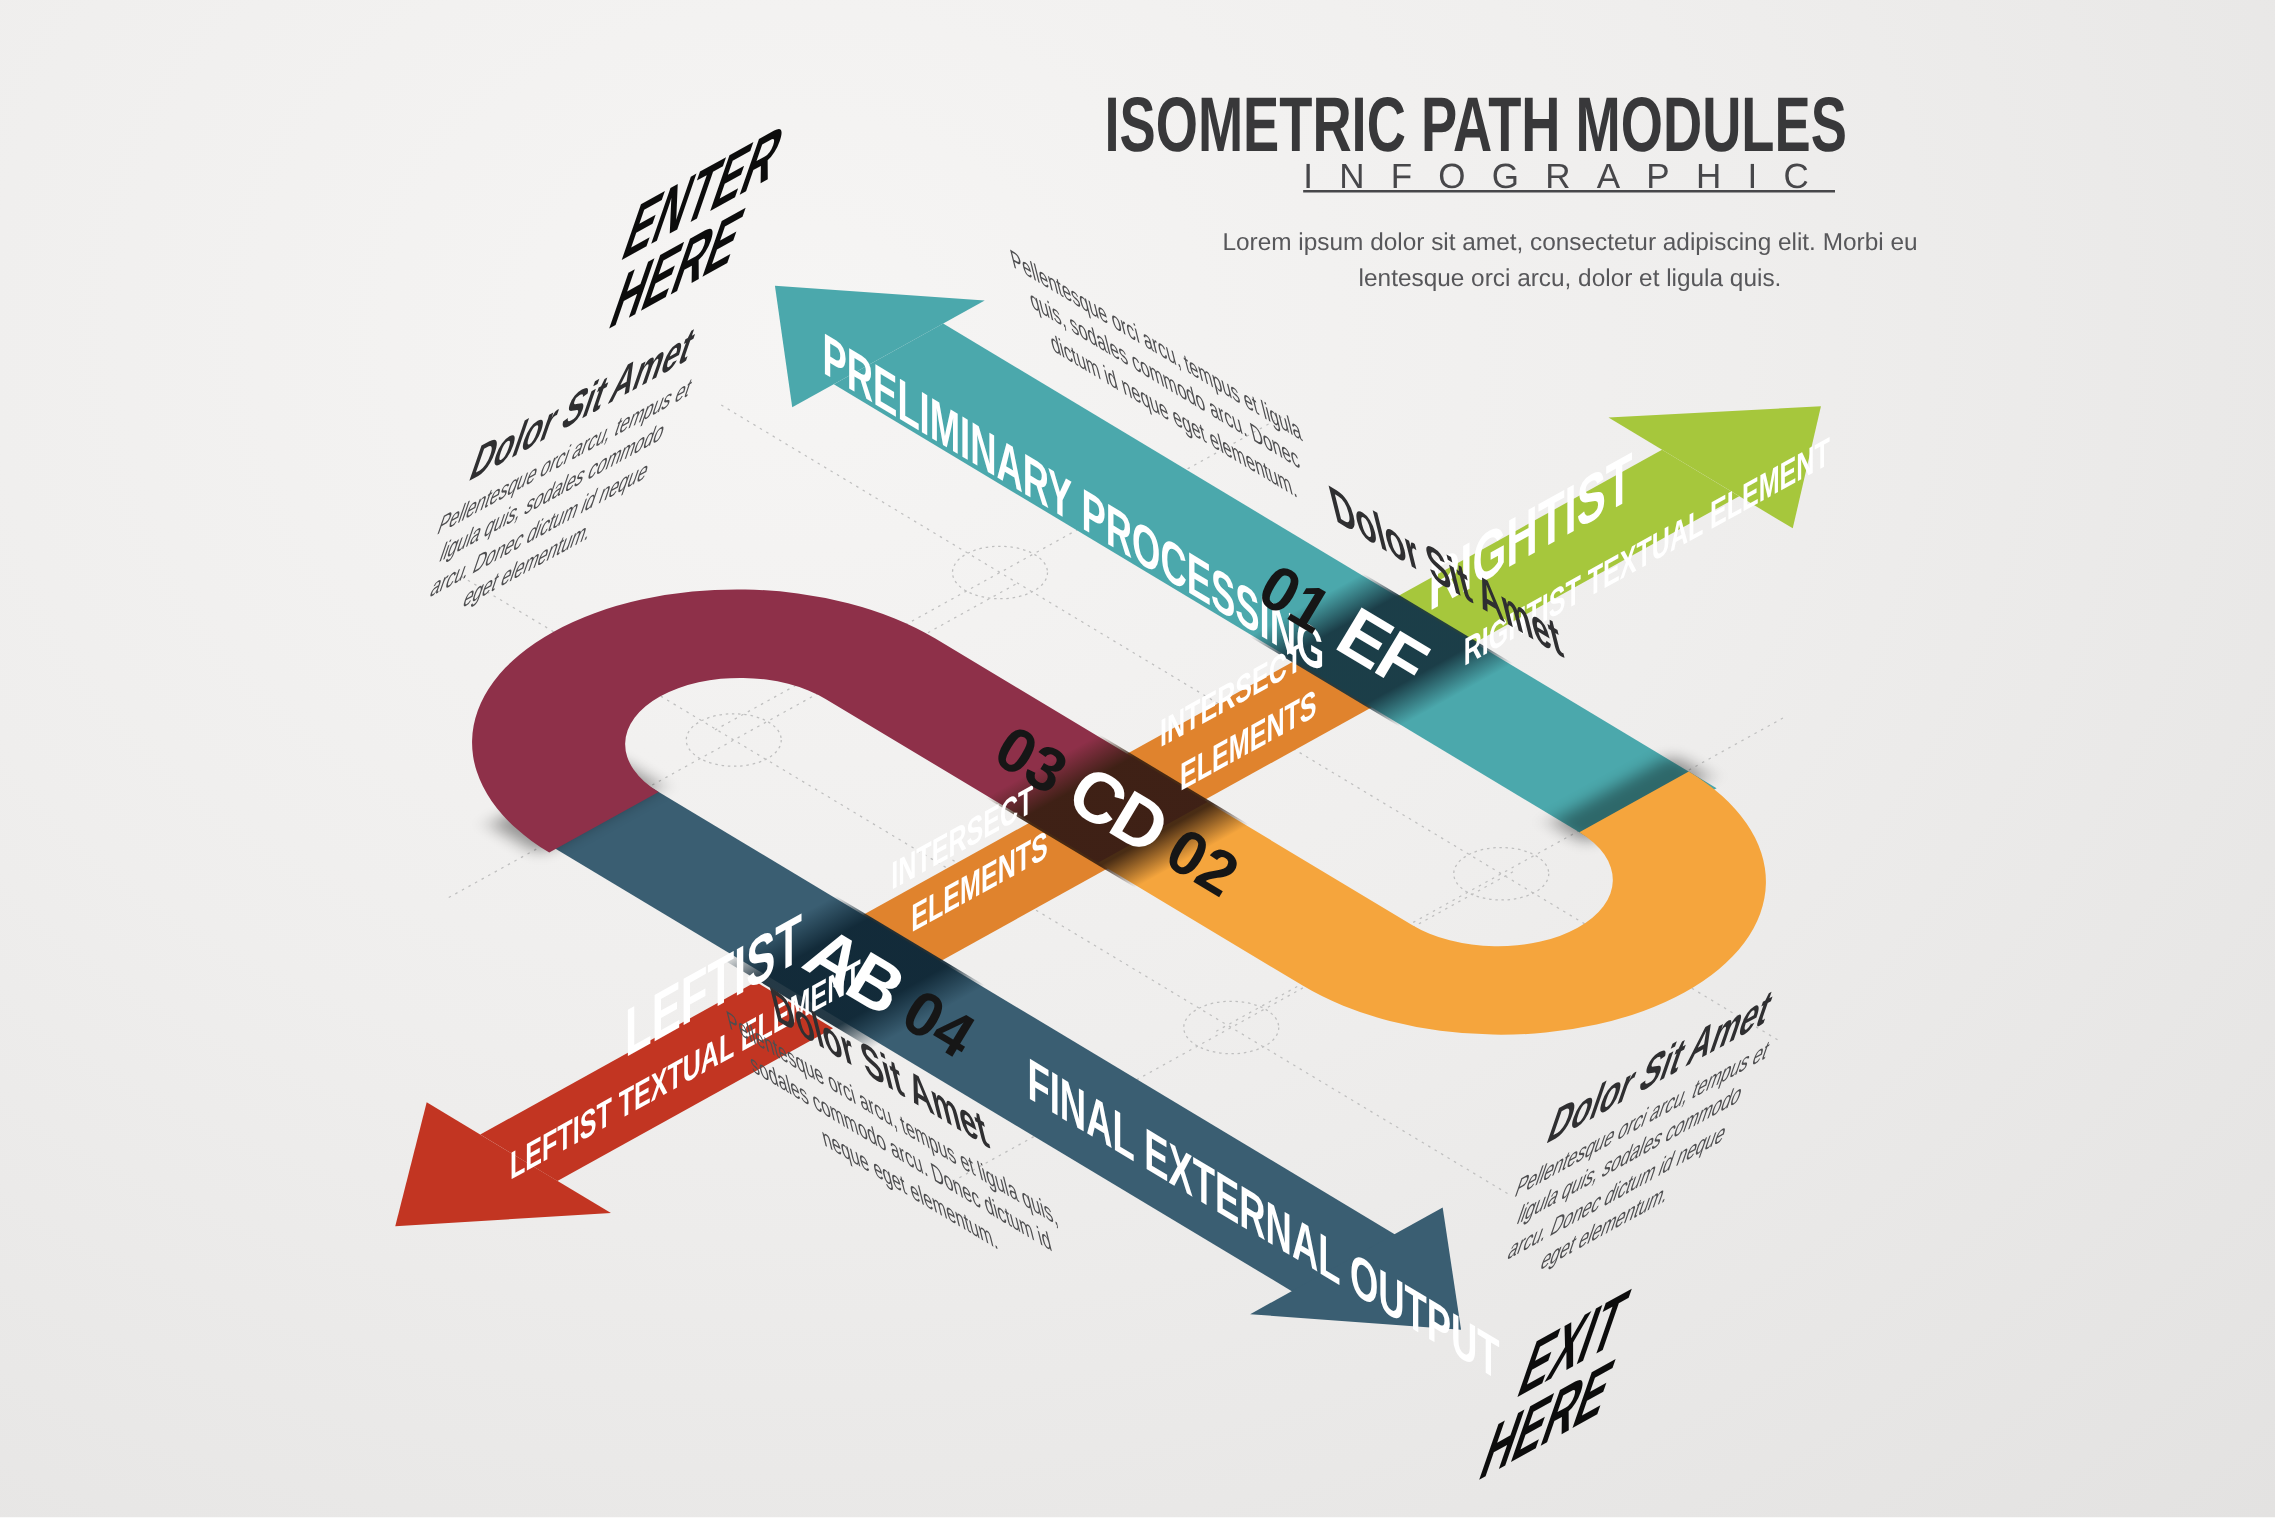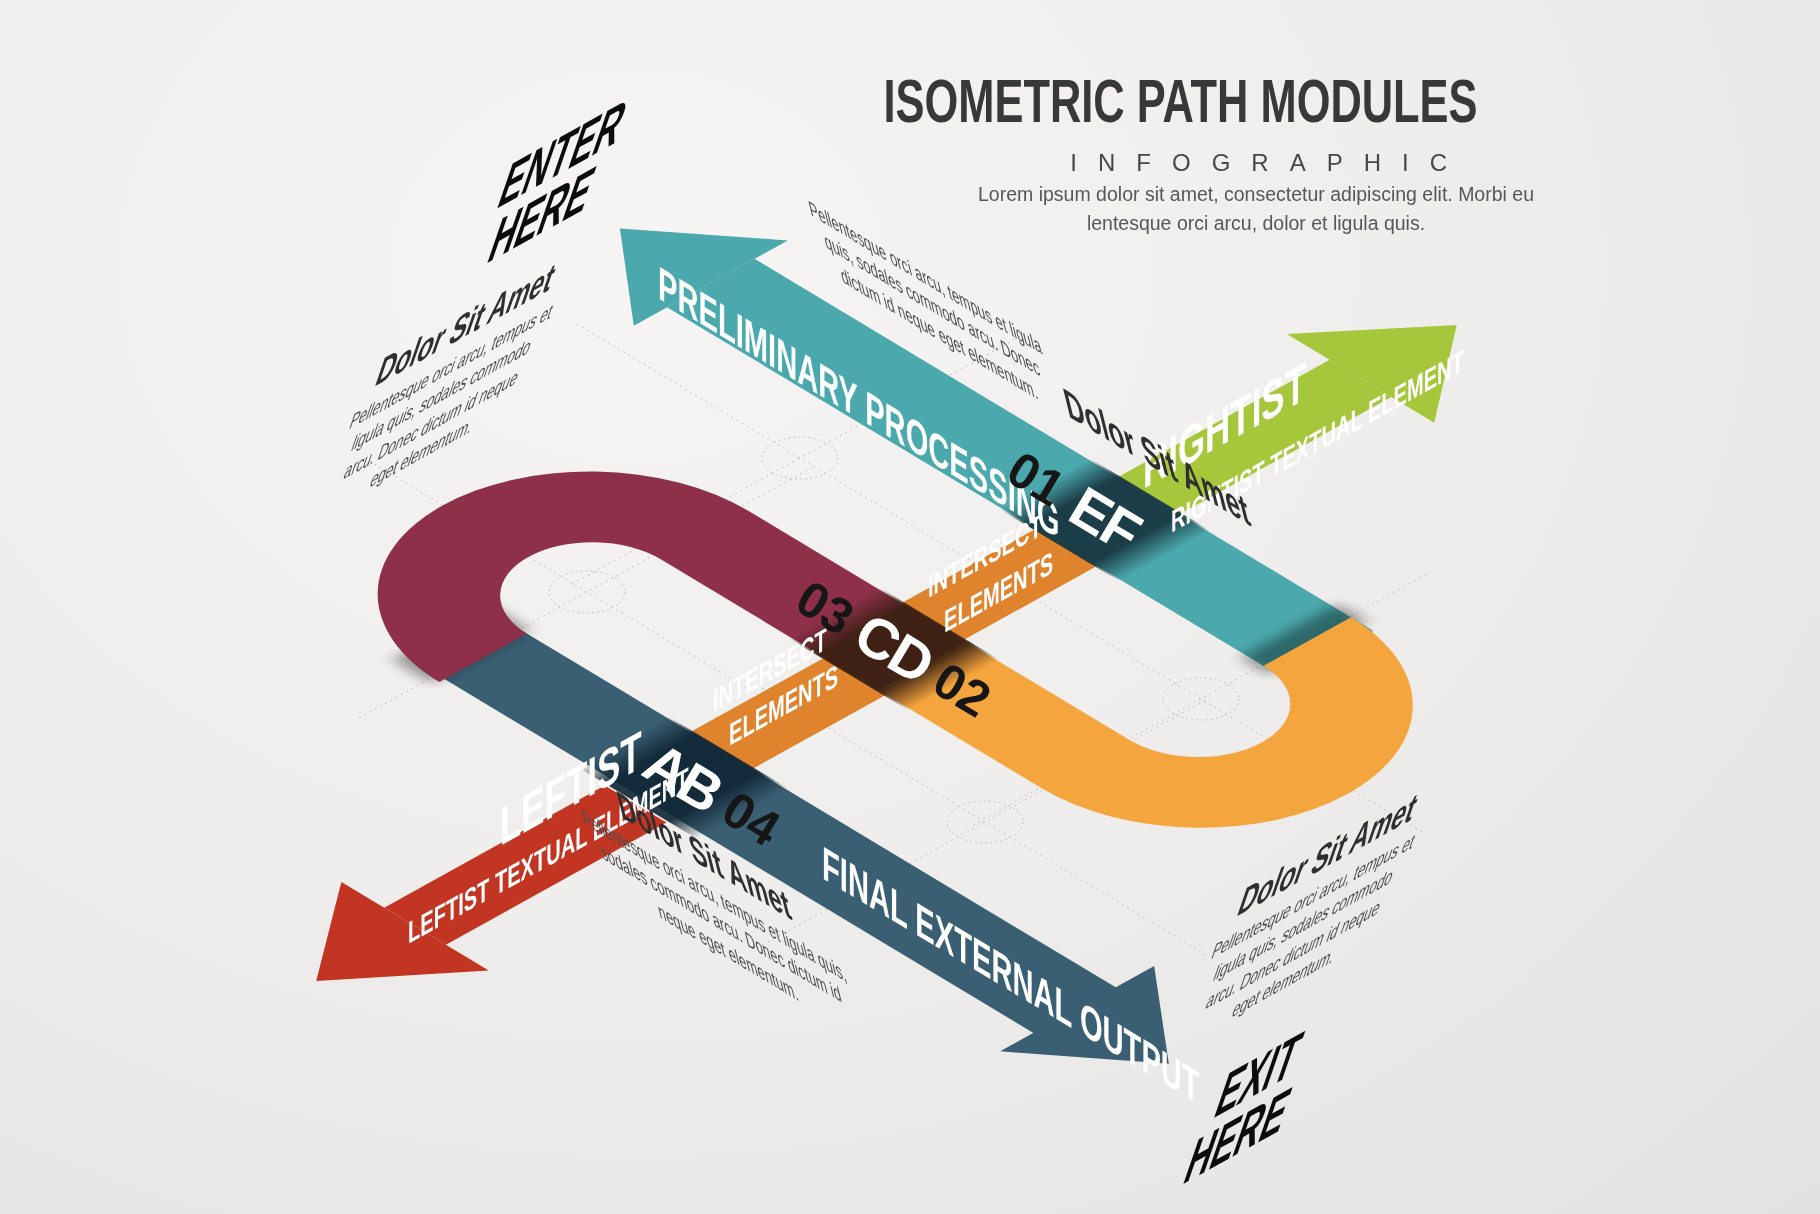--- a/index.html
+++ b/index.html
@@ -10,22 +10,22 @@
   }
   .abs{position:absolute;}
 
   
   .main-title{
     top:70px;right:343px;
     font-size:62px;font-weight:bold;color:#38383a;line-height:1;
     transform:scaleX(0.70);transform-origin:100% 50%;white-space:nowrap;letter-spacing:0;
   }
   .subtitle{
-    top:149px;right:352px;
-    font-size:24px;color:#47474a;letter-spacing:21px;white-space:nowrap;
+    top:125px;right:352px;
+    font-size:28px;color:#47474a;letter-spacing:21px;white-space:nowrap;text-decoration:underline;
   }
   .intro{
     top:180px;right:224px;width:680px;text-align:center;
     font-size:19.5px;line-height:28.5px;color:#57575a;
   }
   .intro span{display:block;}
 
   
   .iso-ur{transform:translate(-50%,-50%) rotate(-29deg) skewX(-48deg);}
   .iso-dr{transform:translate(-50%,-50%) rotate(31deg) skewX(45deg);}

